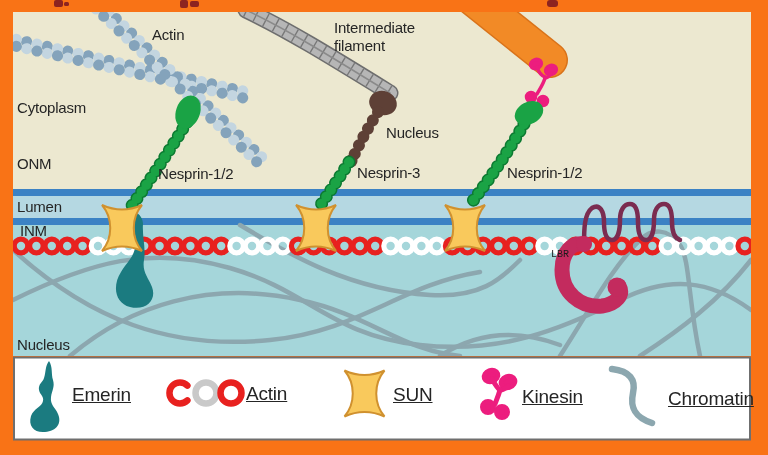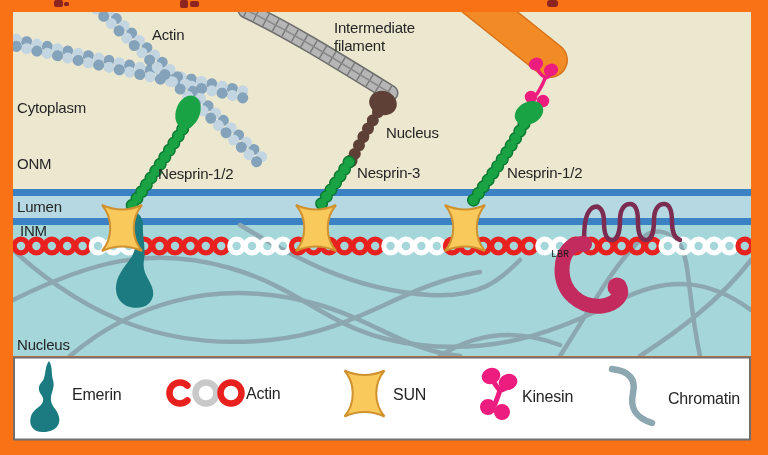--- a/index.html
+++ b/index.html
@@ -2,21 +2,21 @@
 <html><head>
 <meta charset="utf-8">
 <style>
   html,body{margin:0;padding:0;background:#ffffff;}
   .canvas{position:relative;width:768px;height:455px;background:#f97316;
           font-family:"Liberation Sans",sans-serif;overflow:hidden;}
   .canvas svg{position:absolute;left:0;top:0;}
   .lbl{position:absolute;color:#252525;font-size:15px;letter-spacing:-0.2px;
        white-space:nowrap;z-index:3;line-height:18px;}
   .lbl-small{font-size:10px;letter-spacing:0;color:#1b1b1b;font-family:Liberation Mono, monospace;}
-  .legend-lbl{font-size:16px;}
+  .legend-lbl{font-size:19px;text-decoration:underline;}
 </style>
 </head>
 <body>
 
 <div class="canvas">
 
   <svg width="768" height="455" viewBox="0 0 768 455">
     <defs>
       <clipPath id="diagclip">
           <rect x="13" y="12" width="738" height="344"></rect>

